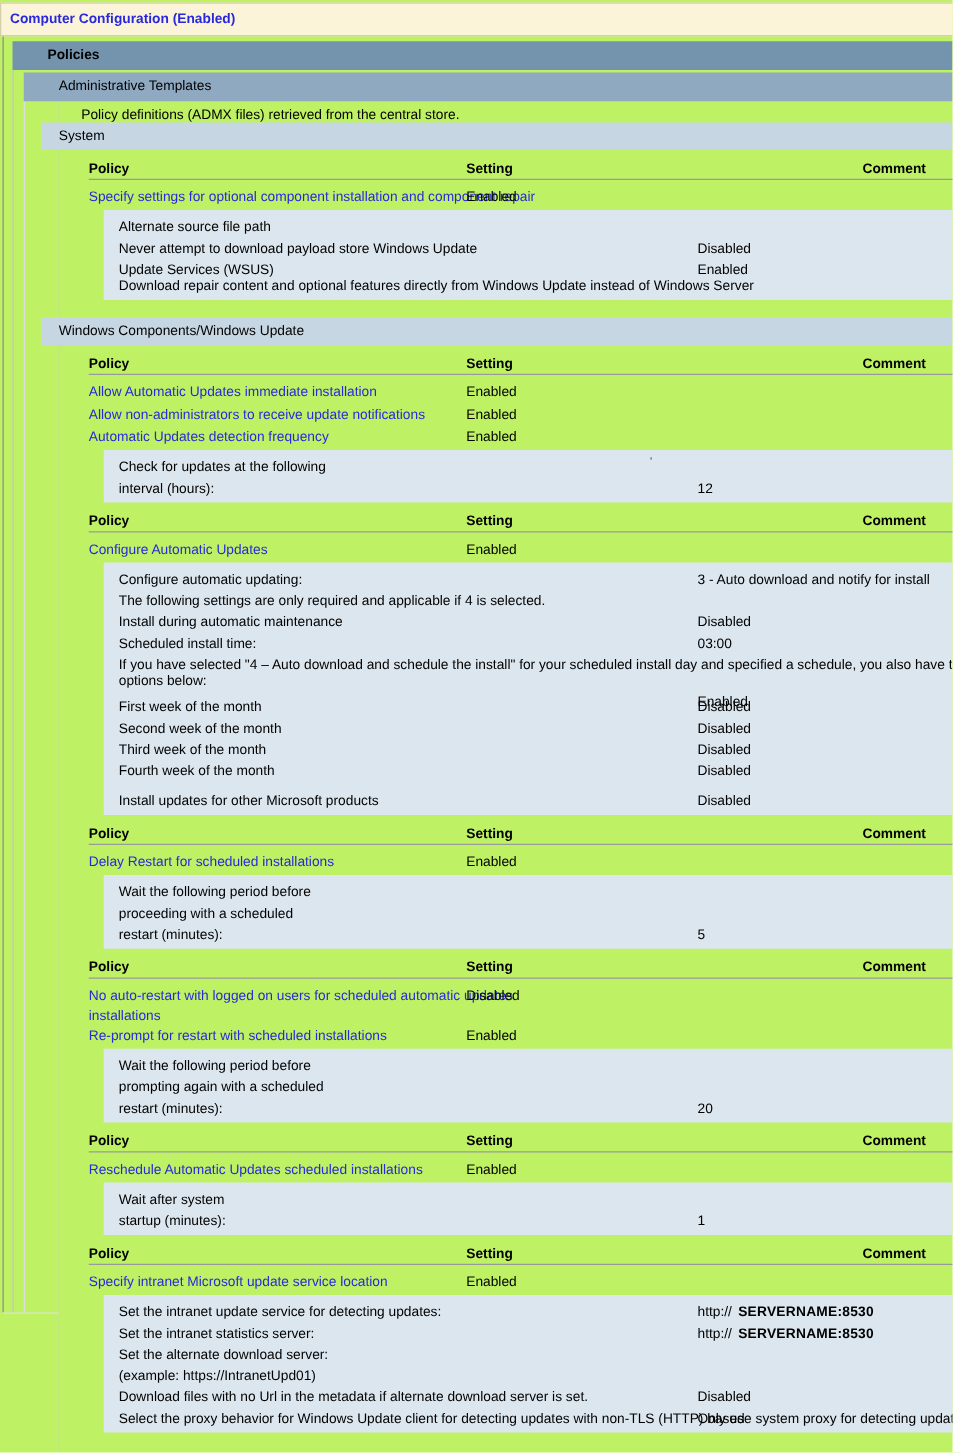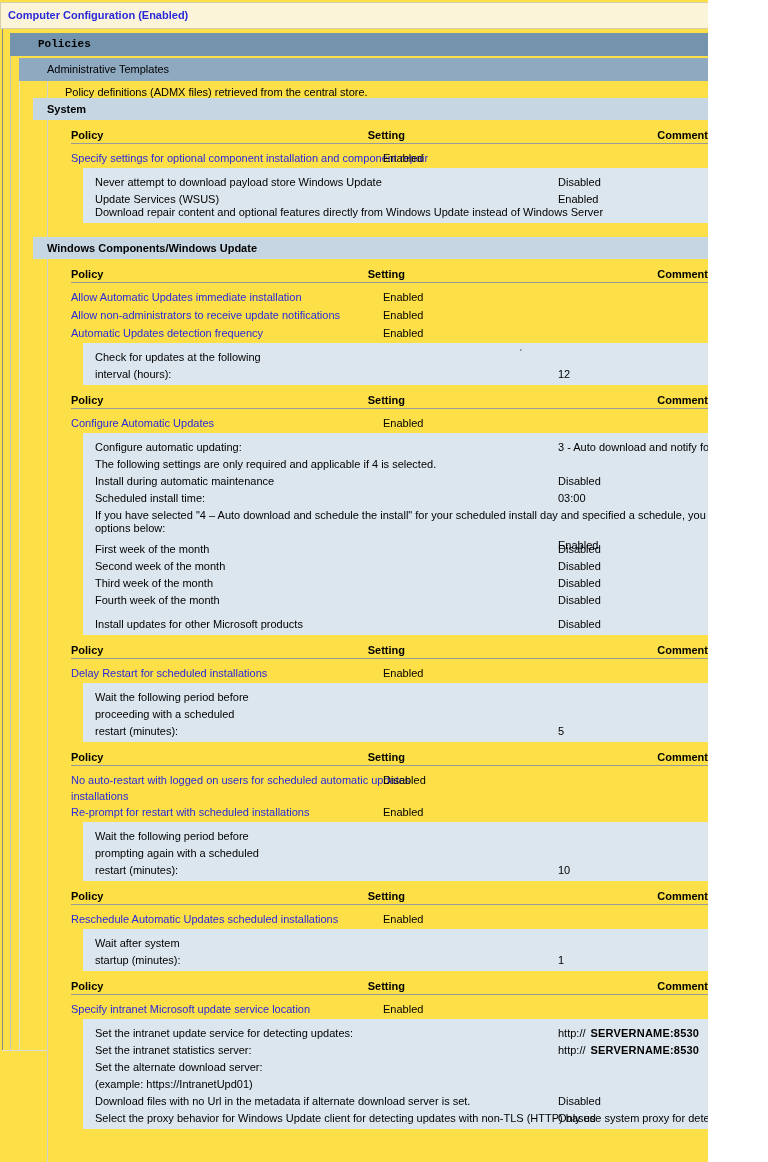--- a/index.html
+++ b/index.html
@@ -3,39 +3,39 @@
 <meta charset="utf-8">
 <style>
   :root{
     --title-bg:#FBF4D8; --title-border:#D6CEA9; --link-blue:#2929DB;
     --bar1:#7494AD; --bar2:#8FA9C0; --bar3:#C6D6E3; --sub-bg:#DCE6EE;
     --line-dark:#8C8C8C; --line-mid:#C4C4C4; --line-faint:#DEDEDE; --line-content:#D0D0D0;
     --underline:#9A9A9A;
   }
   html,body{margin:0;padding:0;background:#fff;}
   body{font-family:"Liberation Sans","DejaVu Sans",sans-serif;font-size:11px;color:#000;}
-  #canvas{position:relative;width:708px;height:1162px;overflow:hidden;background:#fde047;}
+  #canvas{position:relative;width:762px;height:1162px;overflow:hidden;background:#bef264;}
   .vline,.hline{position:absolute;z-index:0;}
   #report{position:relative;z-index:1;}
   .title-bar{margin-top:2px;box-sizing:border-box;width:768px;height:27px;line-height:25px;
     background:var(--title-bg);border:1px solid var(--title-border);padding-left:7px;
     font-weight:bold;color:var(--link-blue);}
   .bar-policies{margin:4px 0 0 10px;height:23px;line-height:23px;padding-left:28px;
-    background:var(--bar1);font-weight:bold;font-family:Liberation Mono, monospace;}
+    background:var(--bar1);font-weight:bold;}
   .bar-admin{margin:2px 0 0 19px;height:23px;line-height:23px;padding-left:28px;
     background:var(--bar2);font-weight:normal;}
   .admx-note{margin:5px 0 0 65px;line-height:12px;}
   .section-bar{margin-left:33px;height:22px;line-height:22px;padding-left:14px;
-    background:var(--bar3);font-weight:bold;}
+    background:var(--bar3);font-weight:normal;}
   .policy-section + .policy-section{margin-top:14px;}
   .ptable{margin:10px 0 0 71px;}
   .thead{display:flex;line-height:11px;font-weight:bold;}
   .hcell{white-space:nowrap;}
-  .col-policy{width:302px;padding-right:10px;box-sizing:content-box;}
-  .col-setting{width:305px;padding-right:0;}
+  .col-policy{width:302px;box-sizing:content-box;}
+  .col-setting{width:305px;padding-right:12px;}
   .col-comment{flex:1;}
   .thead-line{width:697px;height:0;border-bottom:1px solid var(--underline);margin:2px 0 6px 0;}
   .prow{display:flex;min-height:18px;}
   .pline{line-height:16px;white-space:nowrap;}
   .pcell.col-policy{color:var(--link-blue);cursor:pointer;}
   .pcell.col-setting{line-height:16px;}
   .subtable{box-sizing:border-box;margin-left:12px;width:679px;background:var(--sub-bg);
     padding:6px 0 2px 0;overflow:hidden;}
   .subtable.full{width:685px;}
   .srow{position:relative;padding:2px 0 2px 12px;}
@@ -73,20 +73,23 @@
             <div class="thead-line"></div>
             <div class="prow">
               <div class="pcell col-policy">
                 <div class="pline">Specify settings for optional component installation and component repair</div>
               </div>
               <div class="pcell col-setting">Enabled</div>
               <div class="pcell col-comment"></div>
             </div>
             <div class="subtable">
               <div class="srow">
+                <div class="sline">Alternate source file path</div>
+              </div>
+              <div class="srow">
                 <div class="sline">Never attempt to download payload store Windows Update</div>
                 <div class="value">Disabled</div>
               </div>
               <div class="srow">
                 <div class="sline">Update Services (WSUS)</div>
                 <div class="sline">Download repair content and optional features directly from Windows Update instead of Windows Server</div>
                 <div class="value">Enabled</div>
               </div>
             </div>
           </div>
@@ -243,21 +246,21 @@
             </div>
             <div class="subtable">
               <div class="srow">
                 <div class="sline">Wait the following period before</div>
               </div>
               <div class="srow">
                 <div class="sline">prompting again with a scheduled</div>
               </div>
               <div class="srow">
                 <div class="sline">restart (minutes):</div>
-                <div class="value">10</div>
+                <div class="value">20</div>
               </div>
             </div>
           </div>
           <div class="ptable">
             <div class="thead">
               <div class="hcell col-policy">Policy</div>
               <div class="hcell col-setting">Setting</div>
               <div class="hcell col-comment">Comment</div>
             </div>
             <div class="thead-line"></div>

